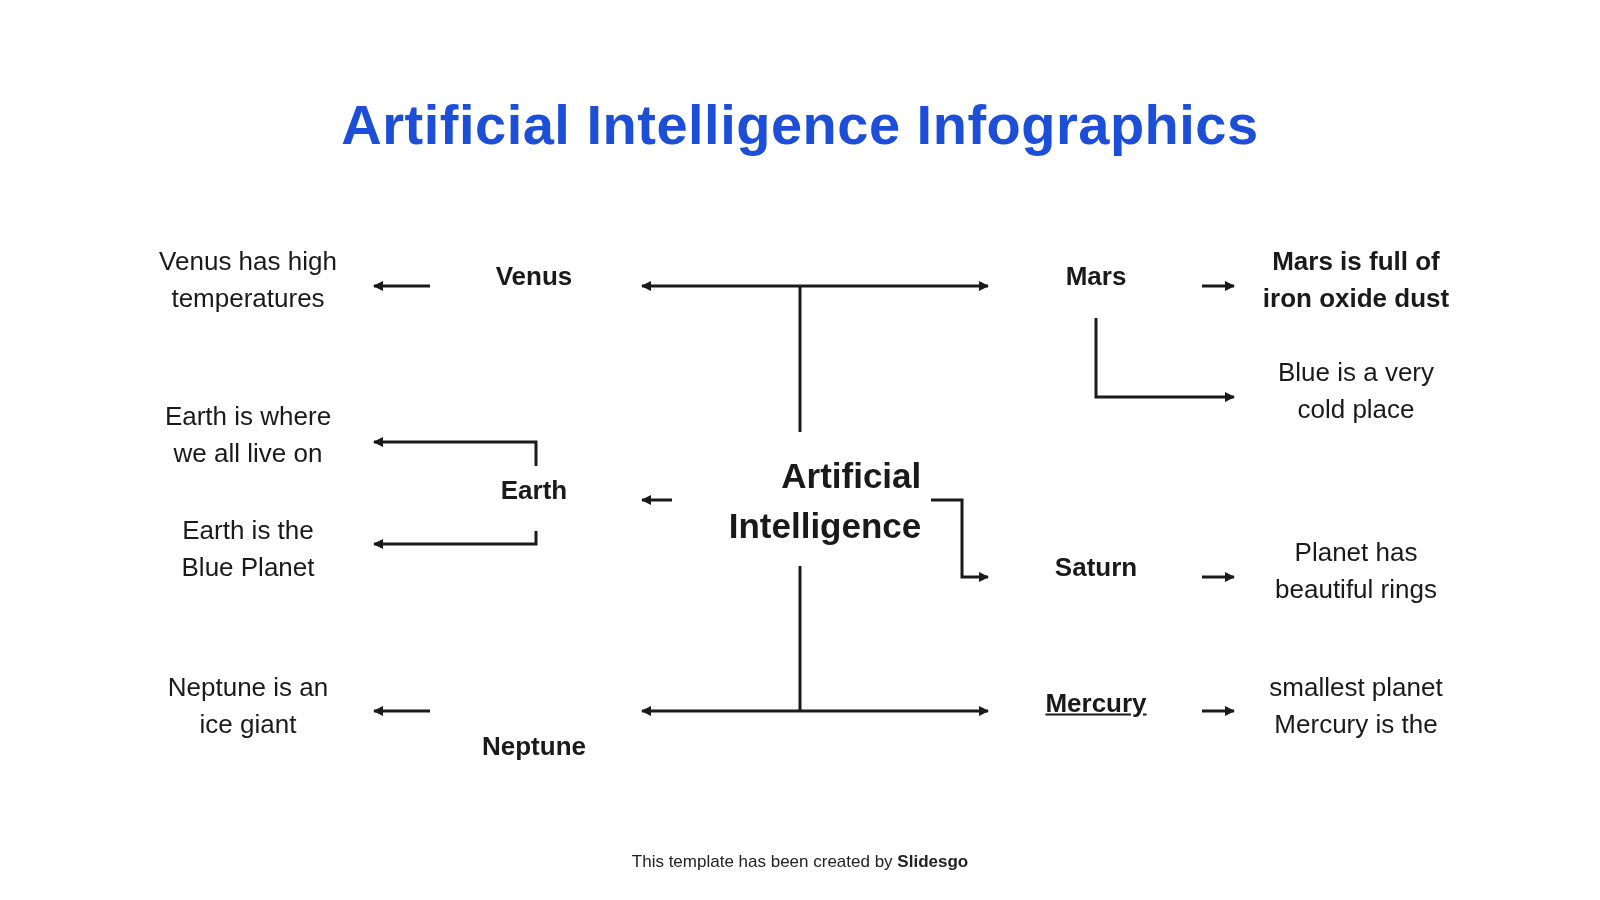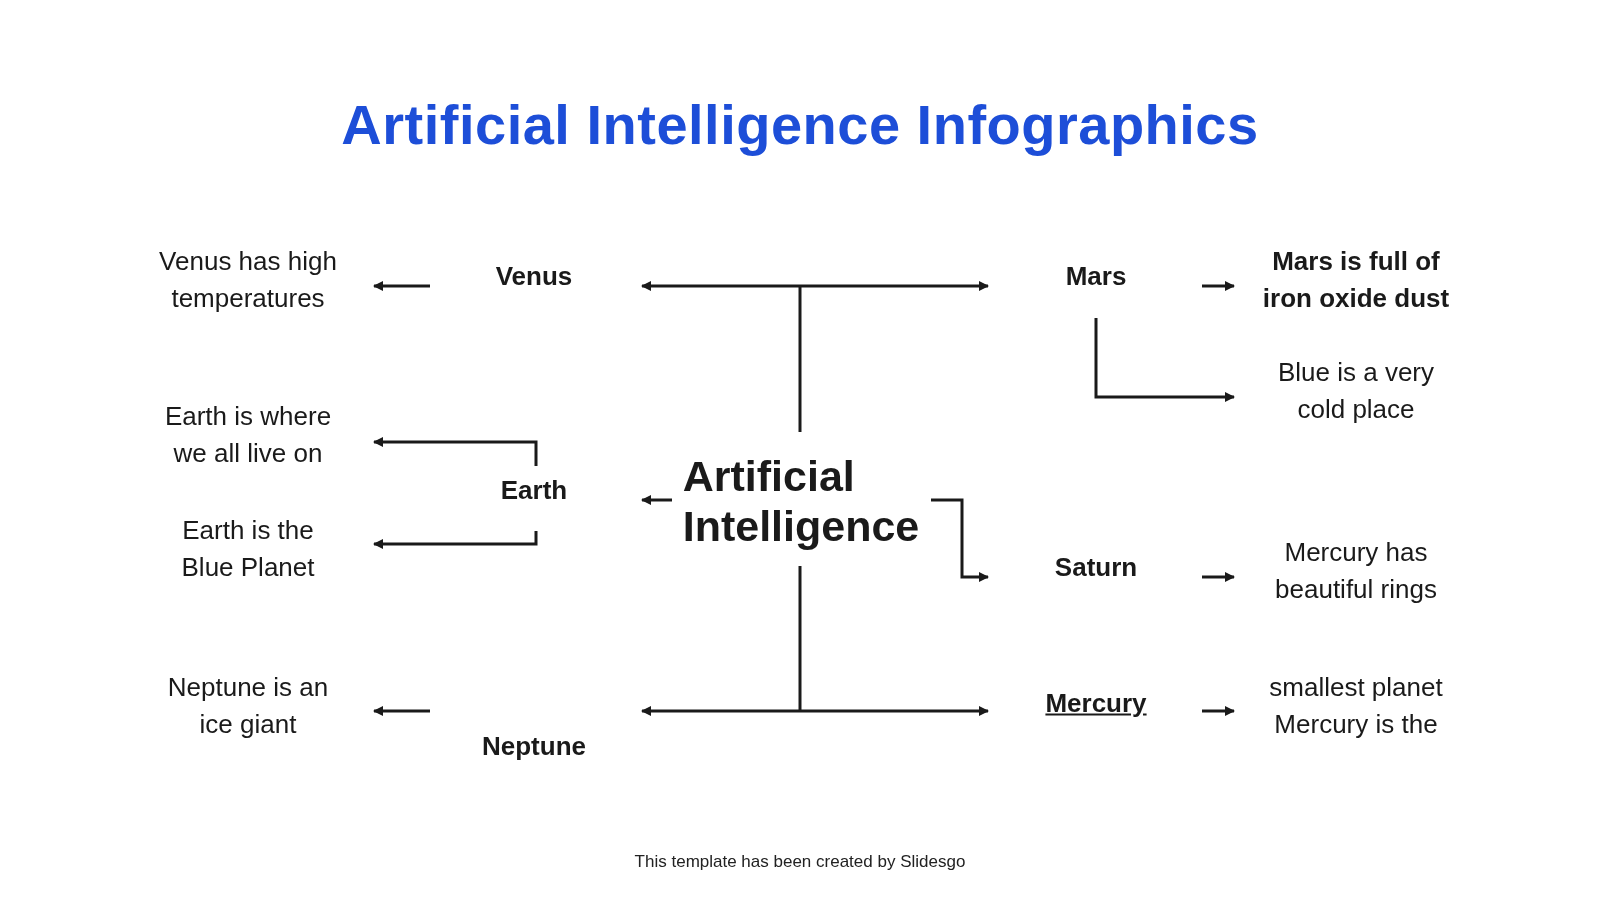--- a/index.html
+++ b/index.html
@@ -3,27 +3,27 @@
 <meta charset="utf-8">
 <style>
   html, body { margin: 0; padding: 0; background: #ffffff; }
   body { width: 1600px; height: 900px; position: relative; overflow: hidden;
          font-family: "Liberation Sans", "DejaVu Sans", sans-serif; color: #1a1a1a; }
   .title { position: absolute; left: 0; top: 92px; width: 1600px; text-align: center;
            font-size: 56px; font-weight: 700; letter-spacing: 0.5px; color: #1d4ed8; }
   svg.lines { position: absolute; left: 0; top: 0; width: 1600px; height: 900px; }
   .node { position: absolute; font-weight: 700; font-size: 26px; text-align: center;
           transform: translate(-50%, -50%); white-space: nowrap; }
-  .center { position: absolute; font-size: 43px; text-align: left; line-height: 50px;
-            transform: translate(-50%, -50%); font-weight: 600; white-space: nowrap; }
+  .center { position: absolute; font-size: 35px; text-align: right; line-height: 50px;
+            transform: translate(-50%, -50%); font-weight: 600; white-space: nowrap; margin-left: 24px; }
   .desc { position: absolute; font-size: 26px; line-height: 37px; text-align: center;
           transform: translate(-50%, -50%); white-space: nowrap; }
   .footer { position: absolute; left: 0; top: 852px; width: 1600px; text-align: center;
             font-size: 17px; color: #222; }
-  .footer b { font-weight: 400; margin-top: 12px; }
+  .footer b { font-weight: 700; margin-top: 12px; }
 </style>
 </head>
 <body>
 
 <div class="title">Artificial Intelligence Infographics</div>
 
 <svg class="lines" viewBox="0 0 1600 900">
   <defs>
     <marker id="ah" markerWidth="10" markerHeight="10" refX="9" refY="5" orient="auto" markerUnits="userSpaceOnUse" viewBox="0 0 10 10">
       <path d="M0,0 L10,5 L0,10 z" fill="#1a1a1a"></path>
@@ -85,21 +85,21 @@
 </div>
 <div class="desc" style="left:248px; top:435px;">
   <div>Earth is where</div>
   <div>we all live on</div>
 </div>
 <div class="desc" style="left:248px; top:537px;margin-top:12px;">
   <div>Earth is the</div>
   <div>Blue Planet</div>
 </div>
 <div class="desc" style="left:1356px; top:571px;">
-  <div>Mercury has</div>
+  <div>Planet has</div>
   <div>beautiful rings</div>
 </div>
 <div class="desc" style="left:248px; top:706px;">
   <div>Neptune is an</div>
   <div>ice giant</div>
 </div>
 <div class="desc" style="left:1356px; top:706px;">
   <div>smallest planet</div>
   <div>Mercury is the</div>
 </div>

